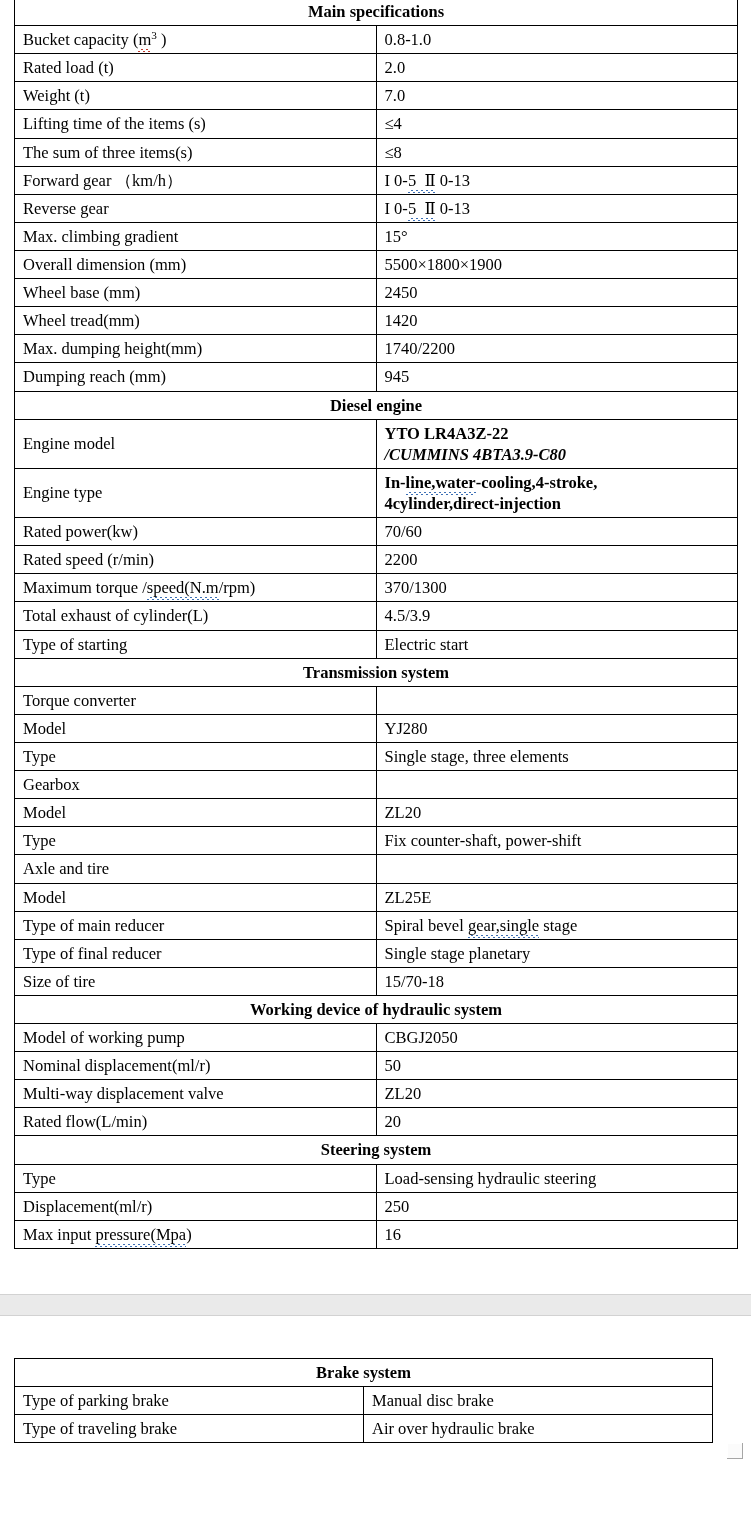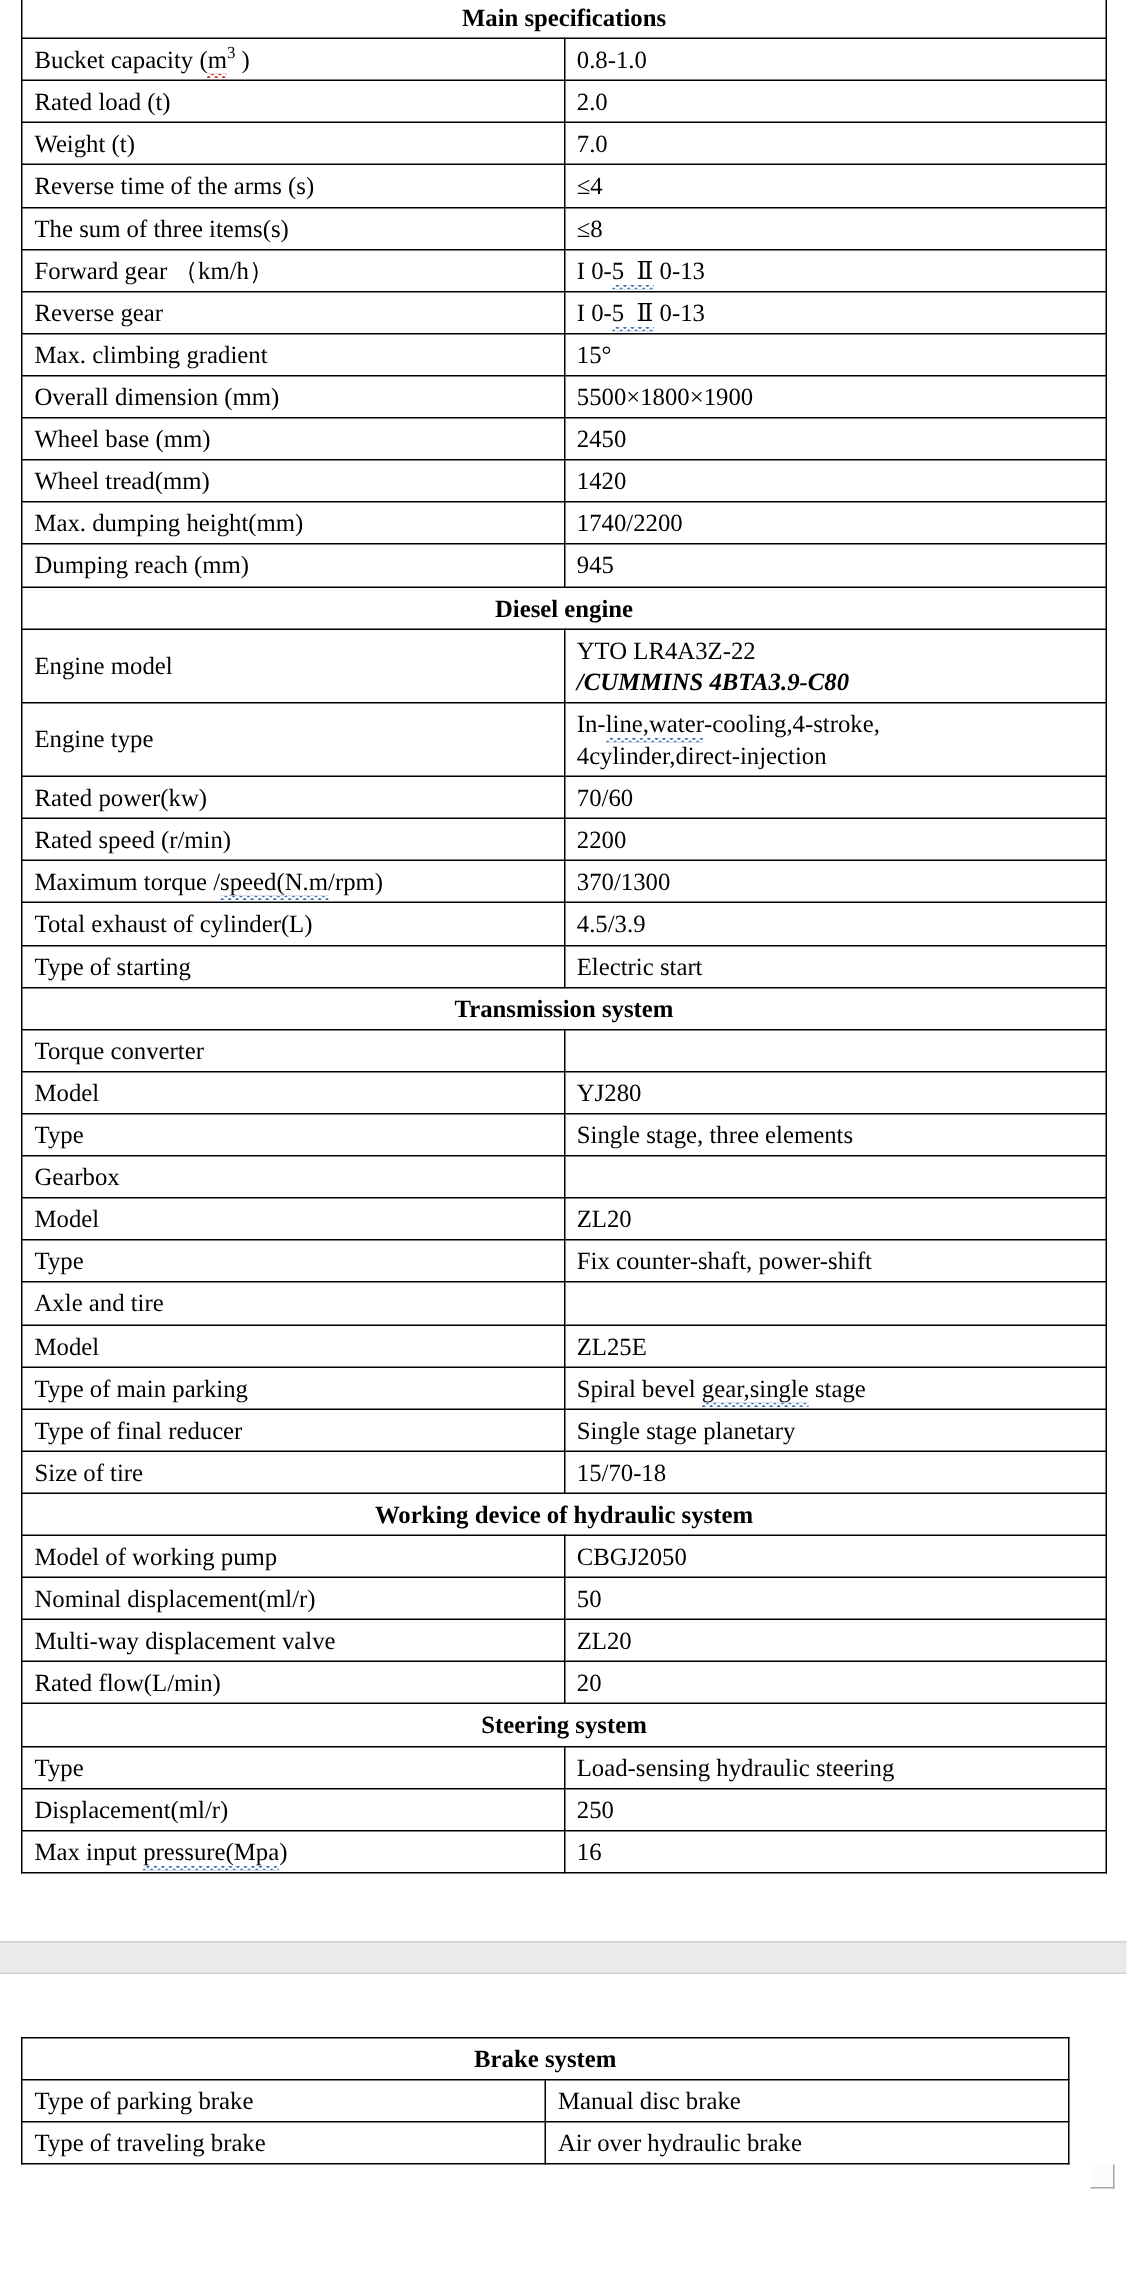--- a/index.html
+++ b/index.html
@@ -55,21 +55,21 @@
   }
   .spec-table td.value {
     width: 346px;
     margin-top: 20px;
   }
   .section-head td {
     text-align: center;
     font-weight: bold;
     padding: 3px 0 3px 0;
   }
-  .cell-line { display: block; white-space: nowrap; }
+  .cell-line { display: block; white-space: nowrap; font-weight: bold; }
   .cell-line.bold { font-weight: bold; font-style: italic; }
 
   sup { font-size: 0.68em; vertical-align: super; line-height: 0; }
 
   
   .sq-red, .sq-blue, .sq-mix {
     position: relative;
     display: inline-block;
   }
   .sq-red::after, .sq-blue::after, .sq-mix::after {
@@ -126,21 +126,21 @@
         </tr>
         <tr>
           <td class="label">Rated load (t)</td>
           <td class="value">2.0</td>
         </tr>
         <tr>
           <td class="label">Weight (t)</td>
           <td class="value">7.0</td>
         </tr>
         <tr>
-          <td class="label">Reverse time of the arms (s)</td>
+          <td class="label">Lifting time of the items (s)</td>
           <td class="value">≤4</td>
         </tr>
         <tr>
           <td class="label">The sum of three items(s)</td>
           <td class="value">≤8</td>
         </tr>
         <tr>
           <td class="label">Forward gear （km/h）</td>
           <td class="value">I 0-<span class="sq-blue">5&nbsp;&nbsp;Ⅱ</span> 0-13</td>
         </tr>
@@ -238,21 +238,21 @@
         </tr>
         <tr>
           <td class="label">Axle and tire</td>
           <td class="value"></td>
         </tr>
         <tr>
           <td class="label">Model</td>
           <td class="value">ZL25E</td>
         </tr>
         <tr>
-          <td class="label">Type of main parking</td>
+          <td class="label">Type of main reducer</td>
           <td class="value">Spiral bevel <span class="sq-blue">gear,single</span> stage</td>
         </tr>
         <tr>
           <td class="label">Type of final reducer</td>
           <td class="value">Single stage planetary</td>
         </tr>
         <tr>
           <td class="label">Size of tire</td>
           <td class="value">15/70-18</td>
         </tr>

